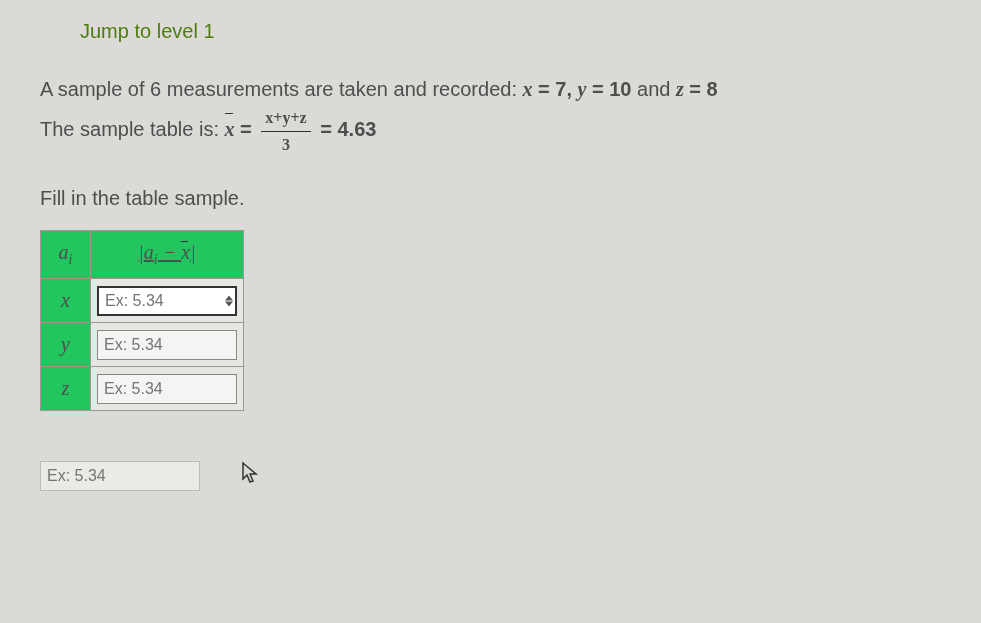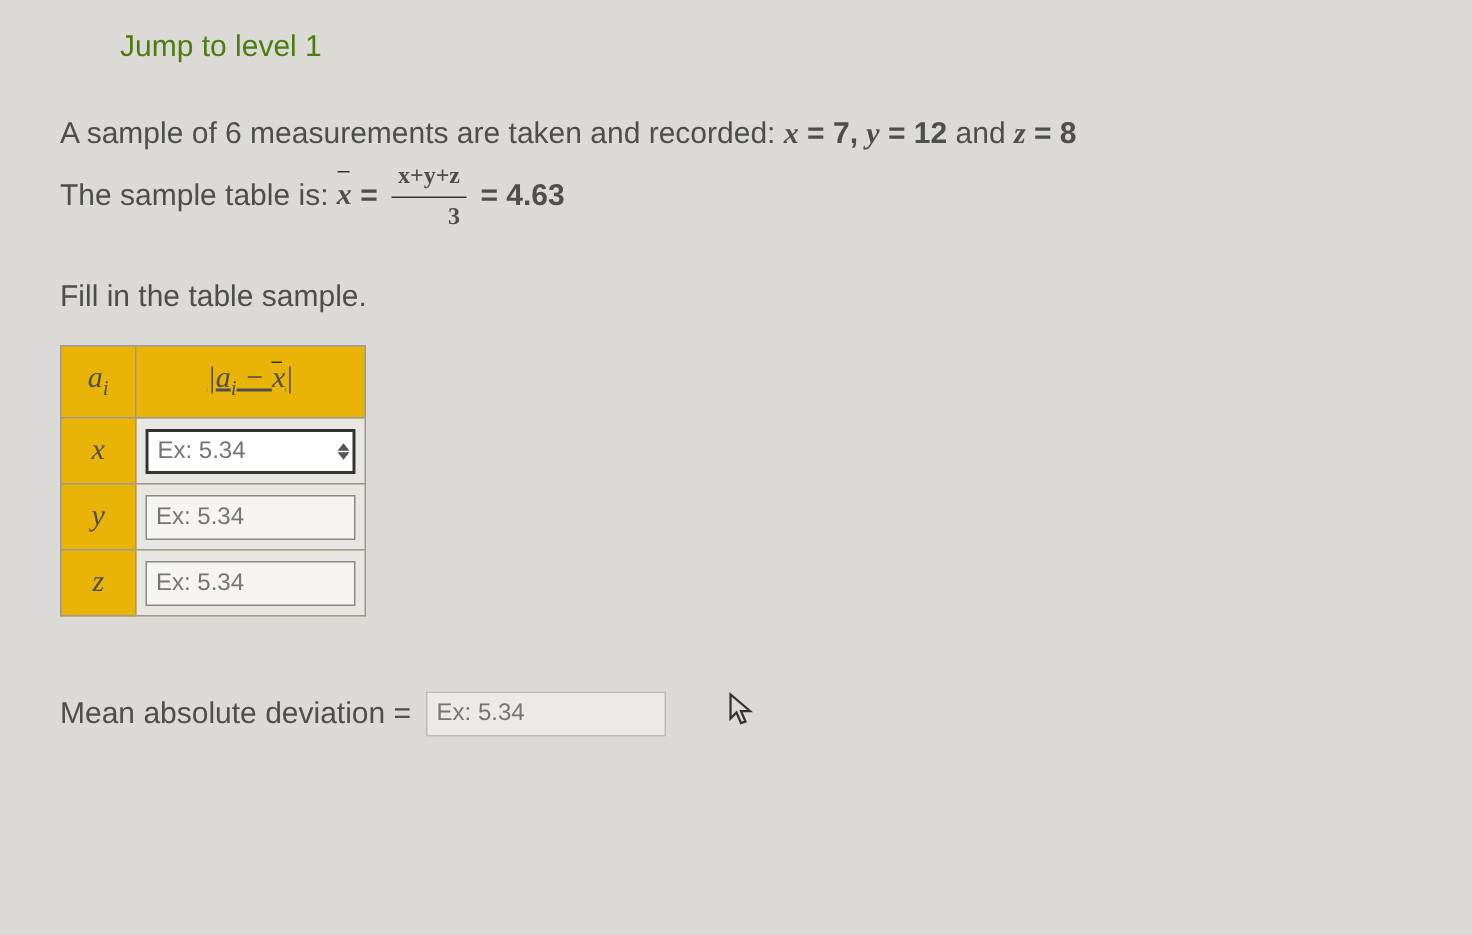--- a/index.html
+++ b/index.html
@@ -30,21 +30,21 @@
     .math-var {
       font-style: italic;
       font-family: 'Times New Roman', serif;
     }
     .math-bold {
       font-weight: bold;
     }
     .fraction {
       display: inline-block;
       vertical-align: middle;
-      text-align: right;
+      text-align: center;
       font-family: 'Times New Roman', serif;
       font-size: 16px;
       margin: 0 4px;
     }
     .fraction .num {
       display: block;
       border-bottom: 1px solid #333;
       padding: 0 4px;
     }
     .fraction .den {
@@ -65,21 +65,21 @@
       right: 2px;
       height: 1px;
       background: #333;
     }
     .instruction {
       margin-top: 30px;
       margin-bottom: 20px;
     }
     table.data-table {
       border-collapse: collapse;
-      background: #eab308;
+      background: #22c55e;
     }
     table.data-table th, table.data-table td {
       border: 1px solid #999;
       padding: 10px 14px;
       text-align: center;
       font-weight: normal;
     }
     table.data-table th {
       font-family: 'Times New Roman', serif;
       font-style: italic;
@@ -167,21 +167,21 @@
 <body>
 
 
 
 <a href="#" class="jump-link">Jump to level 1</a>
 
 <div class="problem-text">
   <div>
     <span>A sample of 6 measurements are taken and recorded: </span>
     <span class="math-var math-bold">x</span><span class="math-bold"> = </span><span class="math-bold">7</span><span class="math-bold">, </span>
-    <span class="math-var math-bold">y</span><span class="math-bold"> = </span><span class="math-bold">12</span><span> and </span>
+    <span class="math-var math-bold">y</span><span class="math-bold"> = </span><span class="math-bold">10</span><span> and </span>
     <span class="math-var math-bold">z</span><span class="math-bold"> = </span><span class="math-bold">8</span>
   </div>
   <div>
     <span>The sample table is: </span>
     <span class="xbar math-bold">x</span>
     <span class="math-bold"> = </span>
     <span class="fraction math-bold">
       <span class="num">x+y+z</span>
       <span class="den">3</span>
     </span>
@@ -227,21 +227,20 @@
     <tr>
       <td class="label-cell">z</td>
       <td class="input-cell">
         <input type="text" class="num-input" placeholder="Ex: 5.34" style="">
       </td>
     </tr>
   </tbody>
 </table>
 
 <div class="mad-row">
-  <span>Mean absolute deviation = </span>
   <input type="text" class="mad-input" placeholder="Ex: 5.34" style="">
   <span class="cursor-icon">
     <svg width="20" height="24" viewBox="0 0 20 24">
       <path d="M3 2 L3 18 L7 14 L10 21 L13 20 L10 13 L16 13 Z" fill="none" stroke="#333" stroke-width="1.5"></path>
     </svg>
   </span>
 </div>
 
 
 

